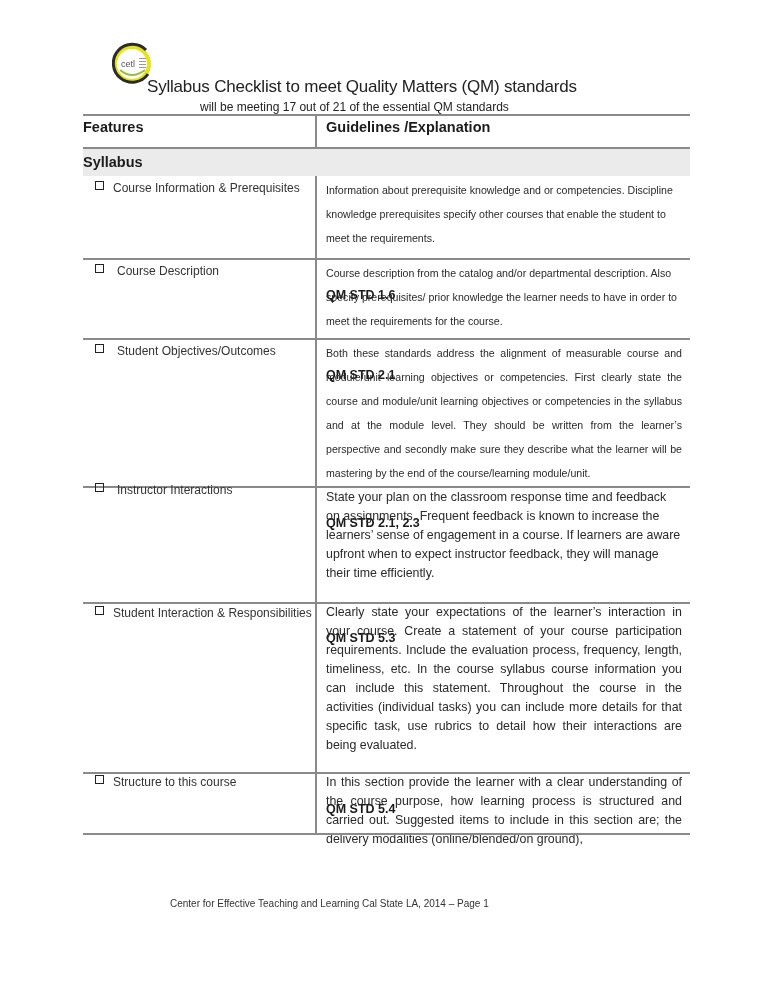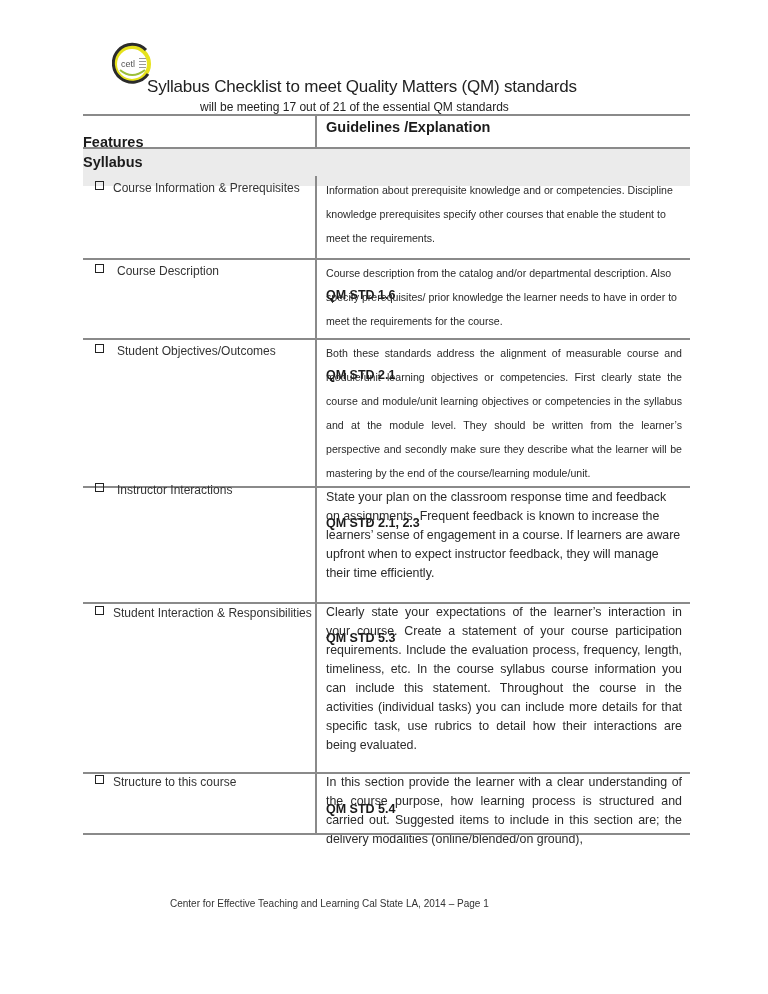--- a/index.html
+++ b/index.html
@@ -7,24 +7,24 @@
   body { position: relative; font-family: "Liberation Sans", sans-serif; color: #1f1f1f; }
 
   .logo { position: absolute; left: 112px; top: 40px; width: 44px; height: 44px; }
   .title { position: absolute; left: 147px; top: 77px; font-size: 17px; color: #222; letter-spacing: -0.2px; white-space: nowrap; }
   .subtitle { position: absolute; left: 180px; top: 100px; font-size: 12px; color: #222; white-space: nowrap; margin-left: 20px; }
 
   .table { position: absolute; left: 83px; top: 114px; width: 607px; }
   .hline { position: absolute; left: 0; width: 607px; height: 2px; background: #8a8a8a; }
   .vline { position: absolute; left: 232px; width: 2px; background: #8a8a8a; }
 
-  .hdr-left { position: absolute; left: 0; top: 20px; font-size: 14.5px; font-weight: bold; color: #1b1b1b; }
+  .hdr-left { position: absolute; left: 0; top: 5px; font-size: 14.5px; font-weight: bold; color: #1b1b1b; }
   .hdr-right { position: absolute; left: 243px; top: 5px; font-size: 14.5px; font-weight: bold; color: #1b1b1b; }
 
-  .section-row { position: absolute; left: 0; top: 35px; width: 607px; height: 37px; background: #ebebeb; }
+  .section-row { position: absolute; left: 0; top: 35px; width: 607px; height: 27px; background: #ebebeb; }
   .section-label { position: absolute; left: 0; top: 5px; font-size: 14.5px; font-weight: bold; color: #1b1b1b; }
 
   .feat { position: absolute; left: 12px; font-size: 12px; color: #333; white-space: nowrap; display: flex; }
   .chk { display: inline-block; width: 9px; height: 9px; border: 1.5px solid #222; margin-right: 9px; cursor: pointer; }
   .chk.wide { margin-right: 13px; }
 
   .guide { position: absolute; left: 243px; width: 356px; font-size: 10.6px; line-height: 24px; color: #2a2a2a; }
   .guide.justify { text-align: justify; }
   .guide.large { font-size: 12.4px; line-height: 19px; }
   .guide.large.j2 { text-align: justify; }

